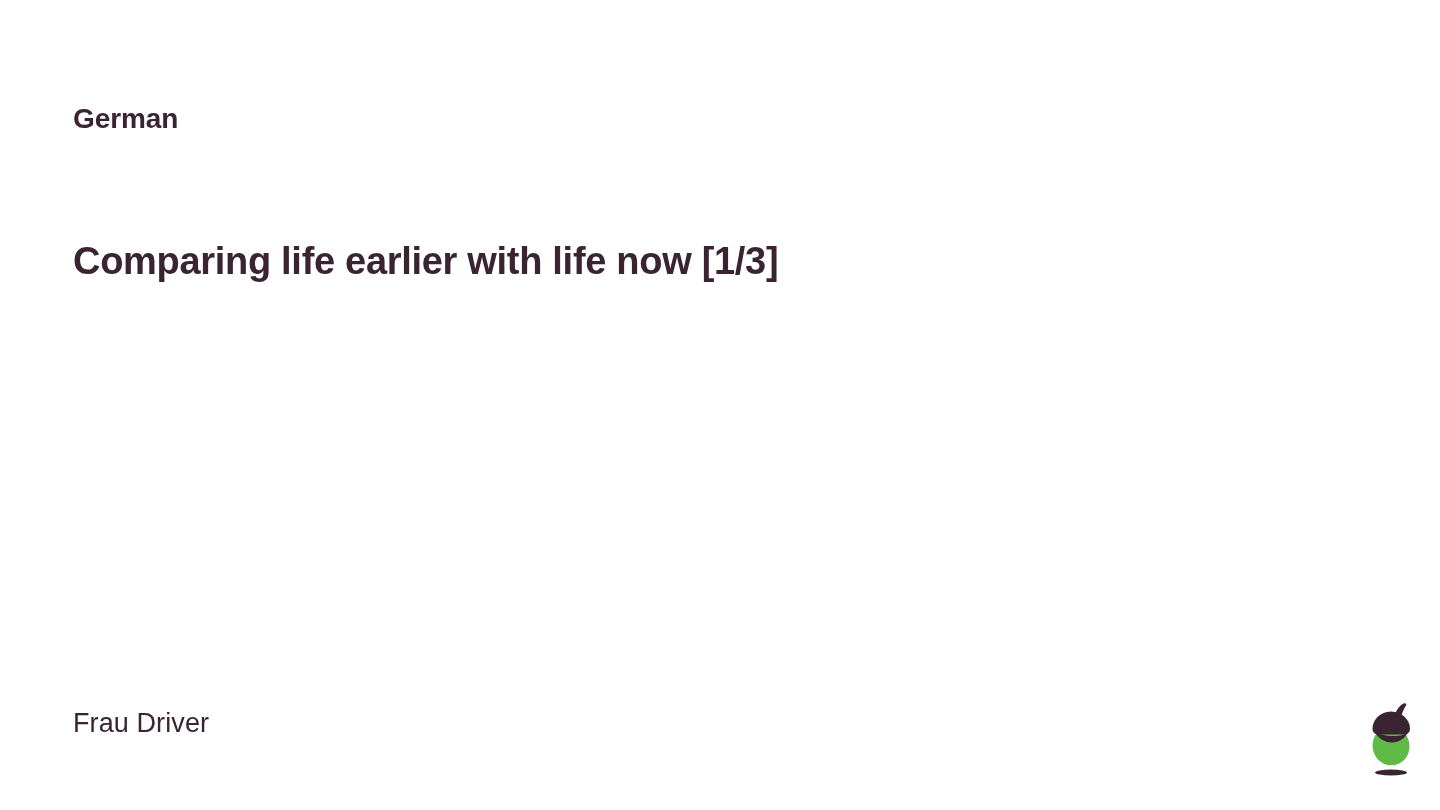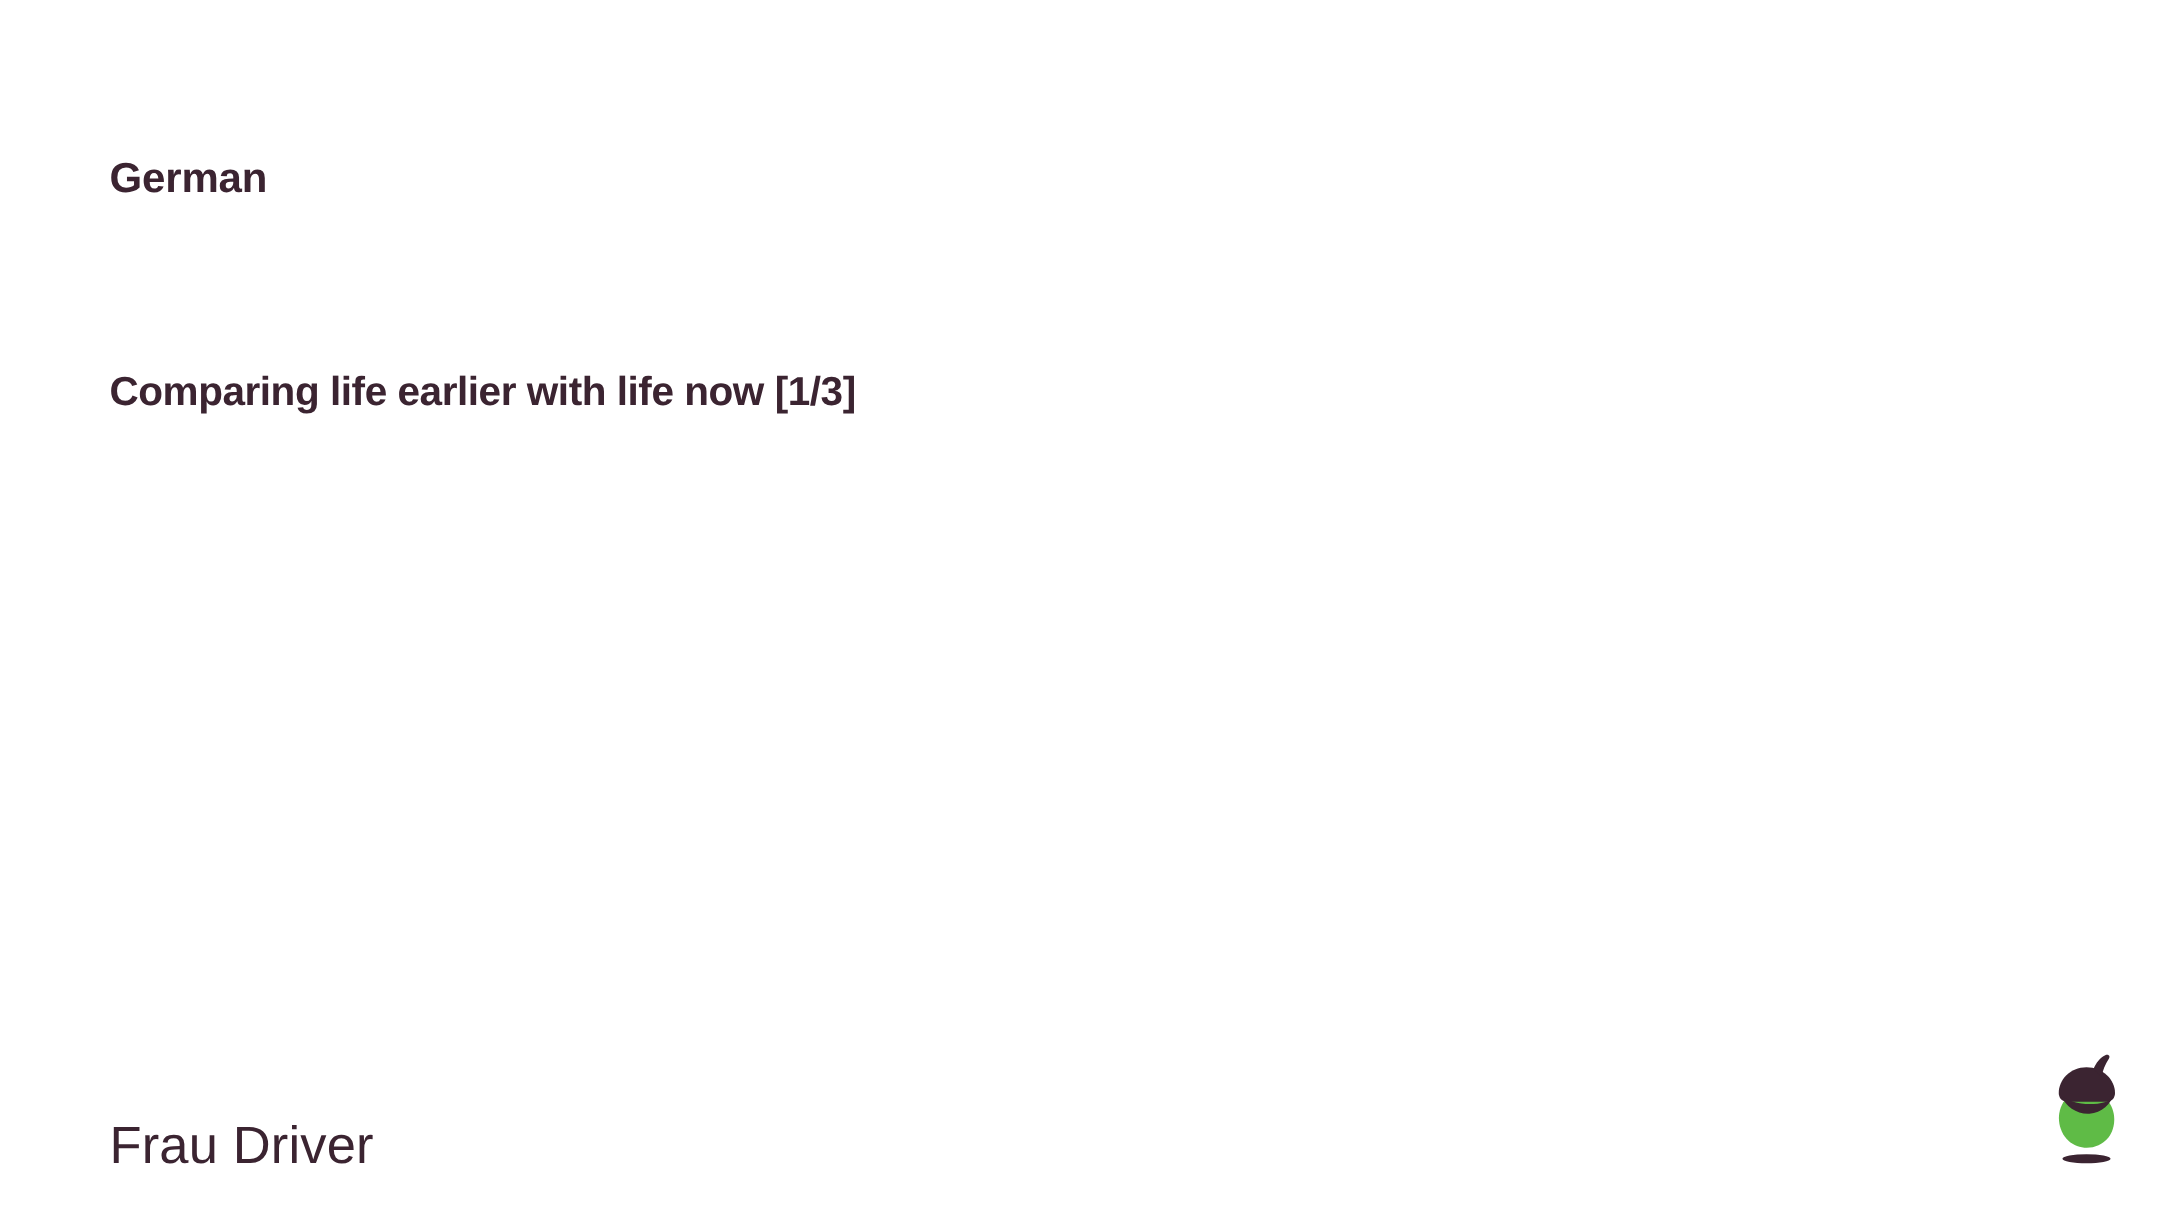--- a/index.html
+++ b/index.html
@@ -37,37 +37,37 @@
     line-height: 1.2;
     white-space: nowrap;
   }
 
   
   .lesson-title {
     position: absolute;
     left: 73px;
     top: 232px;
     width: 1000px;
-    font-size: 27px;
+    font-size: 38px;
     font-weight: 700;
     letter-spacing: -0.3px;
     line-height: 59px;
     color: #3B2431;
   }
   .lesson-title .title-line {
     display: block;
     white-space: nowrap;
   }
 
   
   .presenter-name {
     position: absolute;
     left: 73px;
-    top: 742px;
-    font-size: 35px;
+    top: 707px;
+    font-size: 27px;
     font-weight: 400;
     letter-spacing: 0.1px;
     color: #3B2431;
     line-height: 1.25;
     white-space: nowrap;
   }
 
   
   .brand-logo {
     position: absolute;

